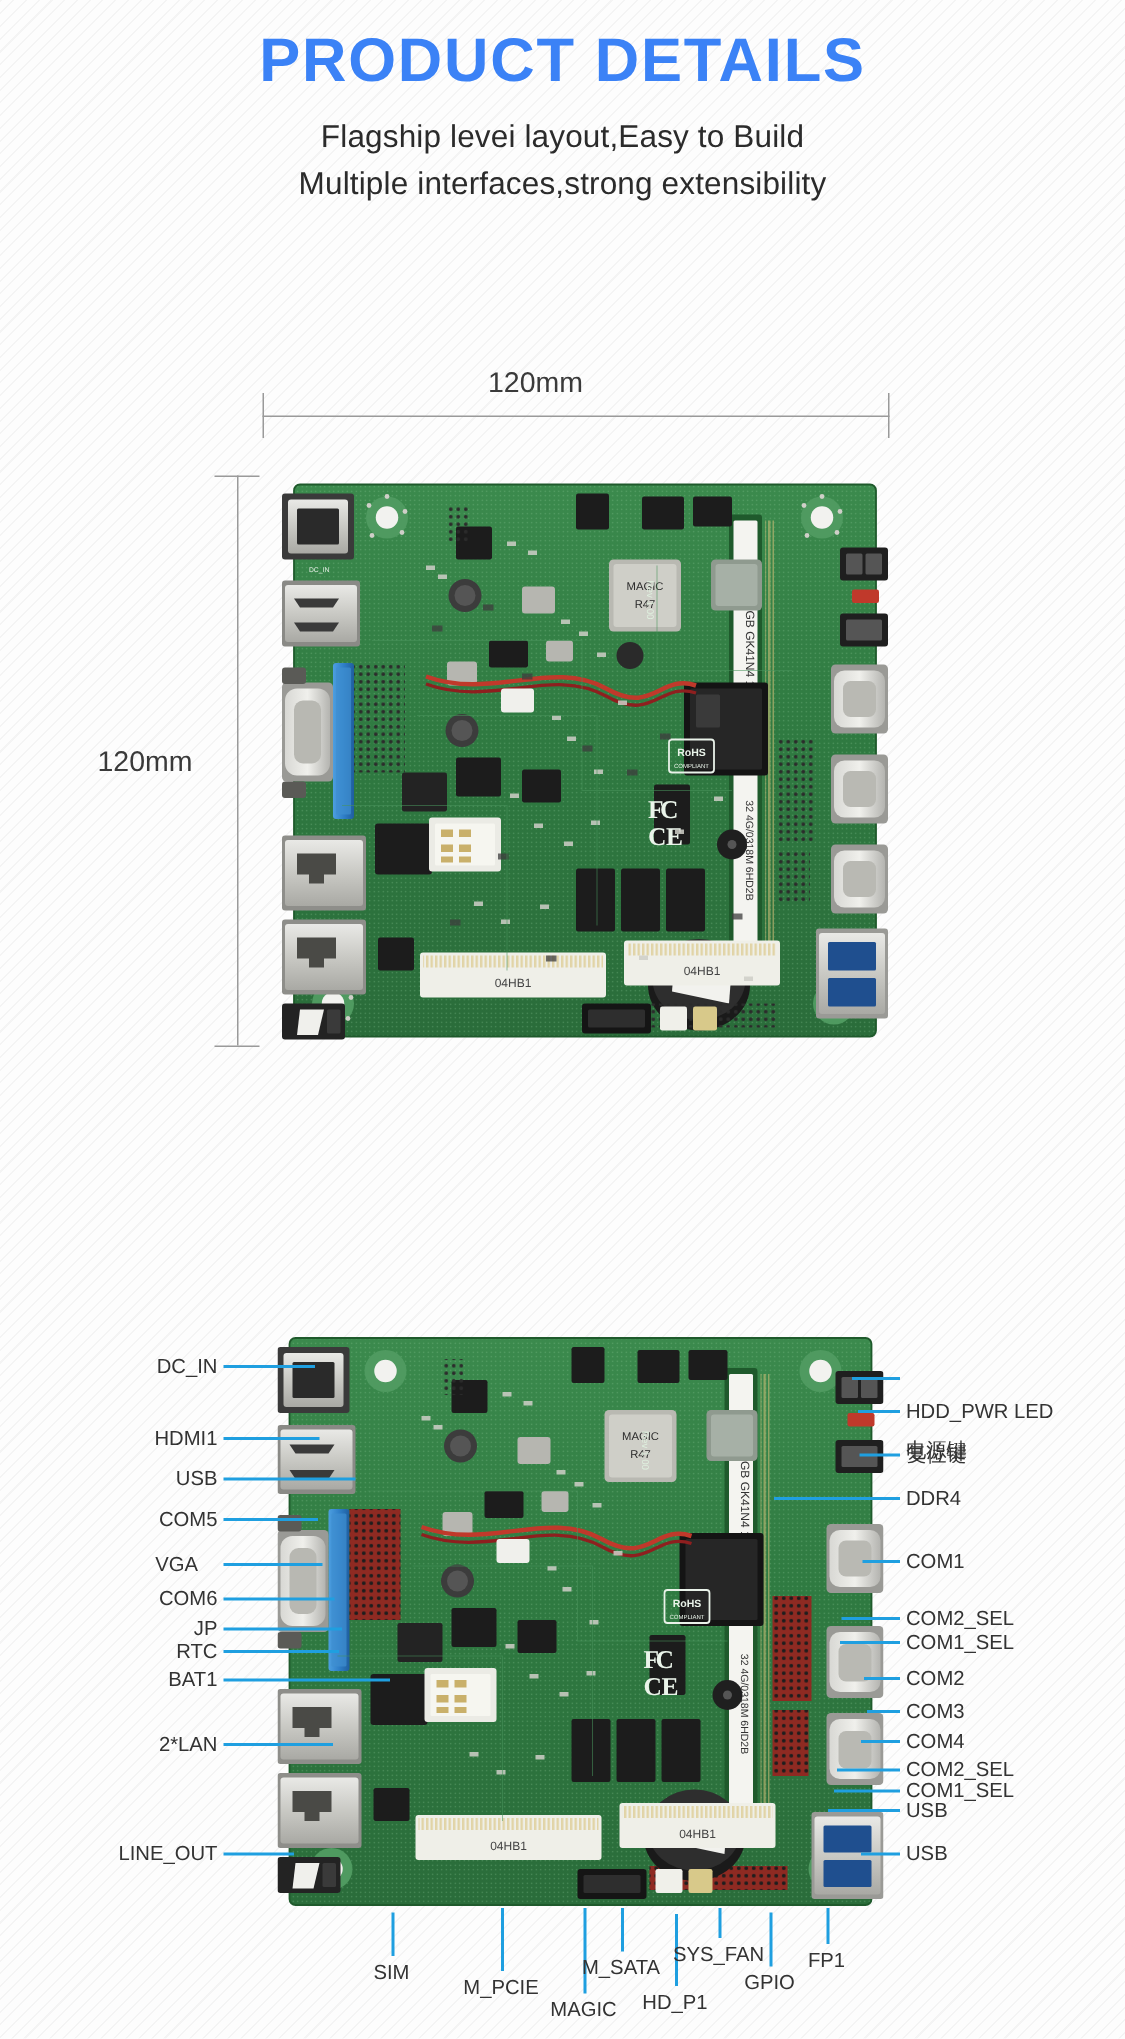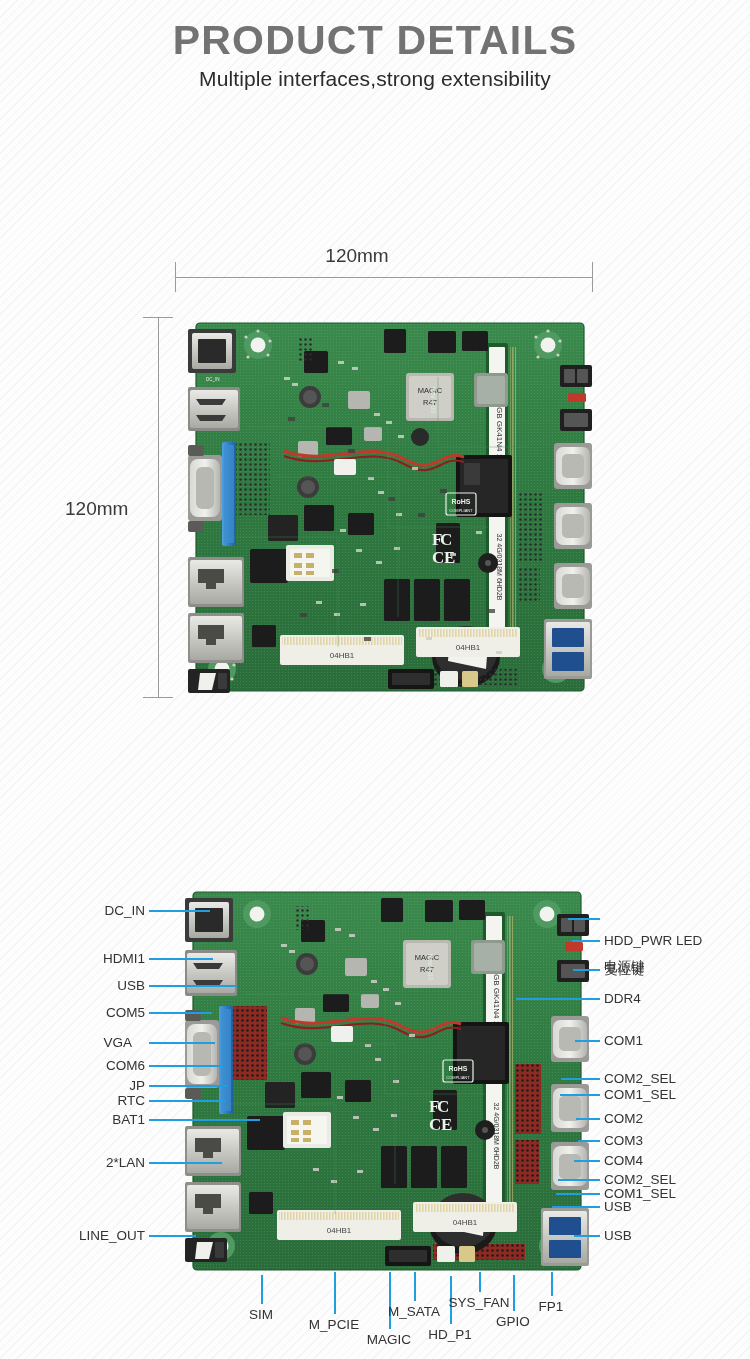--- a/index.html
+++ b/index.html
@@ -11,21 +11,21 @@
         rgba(0,0,0,0.035) 0px, rgba(0,0,0,0.035) 1px,
         rgba(0,0,0,0) 1px, rgba(0,0,0,0) 6px);
   }
   .page{position:absolute;inset:0;}
 
   
   #header{position:absolute;top:0;left:0;width:750px;text-align:center;}
   #title{
     margin:0;padding-top:18px;
     font-size:41px;font-weight:bold;letter-spacing:1.2px;
-    color:#737373;line-height:1.1;
+    color:#3b82f6;line-height:1.1;
   }
   .sub{
     font-size:21px;color:#2b2b2b;line-height:1.42;
     letter-spacing:.1px;
   }
   #sub1{margin-top:14px;}
   #sub2{margin-top:1px;}
   .lbl{
     position:absolute;font-size:13.5px;color:#333;
     white-space:nowrap;line-height:1;
@@ -45,20 +45,21 @@
   .board-wrap{position:absolute;}
   svg{display:block;}
 </style>
 </head>
 <body>
 
 <div class="page">
 
   <div id="header">
     <h1 id="title">PRODUCT DETAILS</h1>
+    <div id="sub1" class="sub">Flagship levei layout,Easy to Build</div>
     <div id="sub2" class="sub">Multiple interfaces,strong extensibility</div>
   </div>
 
   <div>
 
     <div class="dimline h" style="left:175px;top:277px;width:418px;"></div>
     <div class="dimline v" style="left:175px;top:262px;height:30px;"></div>
     <div class="dimline v" style="left:592px;top:262px;height:30px;"></div>
     <div class="dimtext" style="left:357px;top:245px;transform:translateX(-50%);">120mm</div>
 

